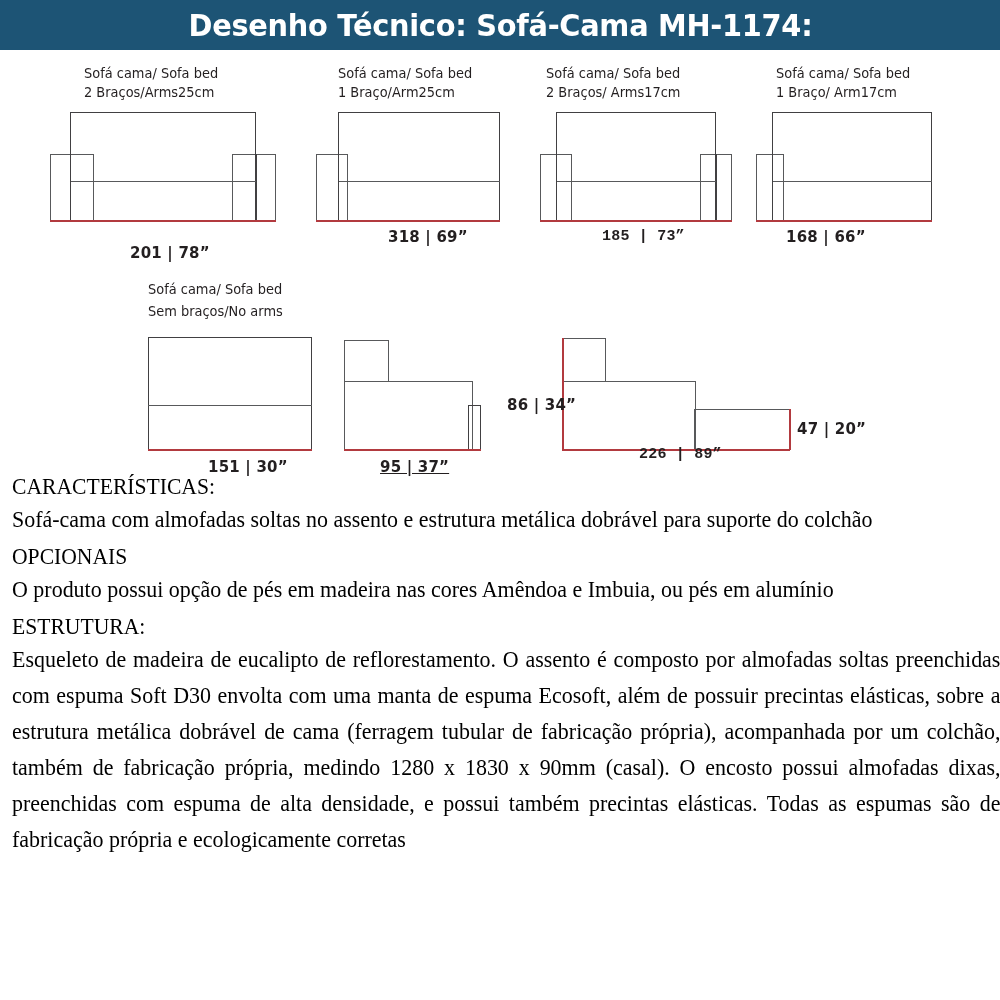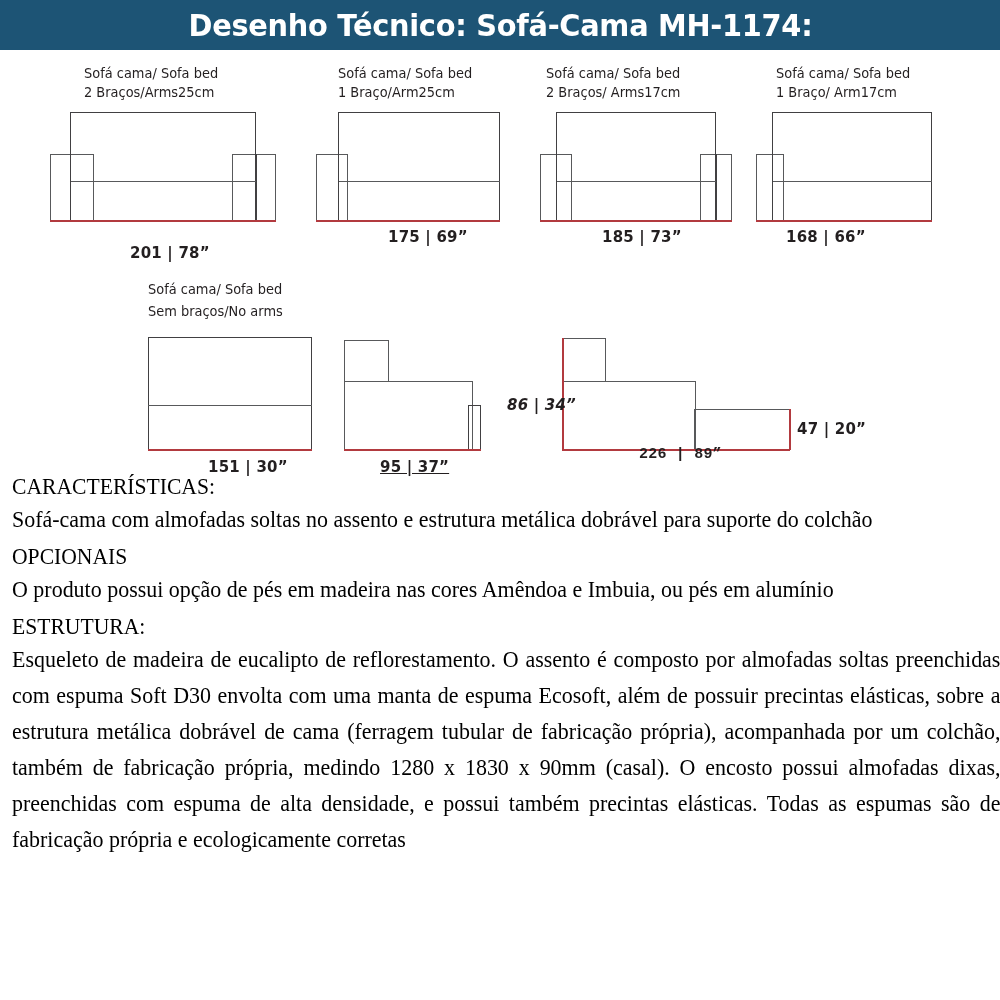--- a/index.html
+++ b/index.html
@@ -157,35 +157,35 @@
 
   <div class="dia">
     <div class="caption" style="left:338px; top:14px;">Sofá cama/ Sofa bed</div>
     <div class="caption" style="left:338px; top:33px;">1 Braço/Arm25cm</div>
     <div class="bx" style="left:316px; top:104px; width:32px; height:67px;"></div>
     <div class="bx dark" style="left:338px; top:62px; width:162px; height:109px;"></div>
     <div class="mask" style="left:349px; top:105px; width:150px; height:25px;"></div>
     <div class="hline" style="left:338px; top:131px; width:162px;"></div>
     <div class="vline" style="left:338px; top:104px; height:68px;"></div>
     <div class="redline" style="left:316px; top:170px; width:184px;"></div>
-    <div class="dimlabel" style="left:388px; top:178px;">175 | 69”</div>
+    <div class="dimlabel" style="left:388px; top:178px;">318 | 69”</div>
   </div>
 
   <div class="dia">
     <div class="caption" style="left:546px; top:14px;">Sofá cama/ Sofa bed</div>
     <div class="caption" style="left:546px; top:33px;">2 Braços/ Arms17cm</div>
     <div class="bx" style="left:540px; top:104px; width:32px; height:67px;"></div>
     <div class="bx" style="left:700px; top:104px; width:32px; height:67px;"></div>
     <div class="bx dark" style="left:556px; top:62px; width:160px; height:109px;"></div>
     <div class="mask" style="left:573px; top:105px; width:126px; height:25px;"></div>
     <div class="hline" style="left:556px; top:131px; width:160px;"></div>
     <div class="vline" style="left:556px; top:104px; height:68px;"></div>
     <div class="vline" style="left:716px; top:104px; height:68px;"></div>
     <div class="redline" style="left:540px; top:170px; width:192px;"></div>
-    <div class="dimlabel" style="left:602px; top:178px;">185 | 73”</div>
+    <div class="dimlabel" style="left:602px; top:178px;font-family:Liberation Mono, monospace;">185 | 73”</div>
   </div>
 
   <div class="dia">
     <div class="caption" style="left:776px; top:14px;">Sofá cama/ Sofa bed</div>
     <div class="caption" style="left:776px; top:33px;">1 Braço/ Arm17cm</div>
     <div class="bx" style="left:756px; top:104px; width:28px; height:67px;"></div>
     <div class="bx dark" style="left:772px; top:62px; width:160px; height:109px;"></div>
     <div class="mask" style="left:785px; top:105px; width:146px; height:25px;"></div>
     <div class="hline" style="left:772px; top:131px; width:160px;"></div>
     <div class="vline" style="left:772px; top:104px; height:68px;"></div>
@@ -223,21 +223,21 @@
 
     <div class="bx" style="left:694px; top:359px; width:96px; height:41px;"></div>
     <div class="mask" style="left:564px; top:325px; width:40px; height:10px;"></div>
     <div class="hline" style="left:562px; top:331px; width:134px;"></div>
     <div class="hline" style="left:694px; top:359px; width:96px;"></div>
 
     <div class="redvline" style="left:562px; top:288px; height:112px;"></div>
     <div class="redline" style="left:562px; top:399px; width:228px;"></div>
     <div class="redvline" style="left:789px; top:359px; height:41px;"></div>
 
-    <div class="dimlabel" style="left:507px; top:346px;font-style:italic;">86 | 34”</div>
+    <div class="dimlabel" style="left:507px; top:346px;">86 | 34”</div>
     <div class="dimlabel" style="left:797px; top:370px;">47 | 20”</div>
     <div class="dimlabel" style="left:639px; top:396px;font-family:Liberation Mono, monospace;">226 | 89”</div>
   </div>
 
 </div>
 
 <div id="text-area">
   <div class="sec-head">CARACTERÍSTICAS:</div>
   <div class="para">Sofá-cama com almofadas soltas no assento e estrutura metálica dobrável para suporte do colchão</div>
   <div class="sec-head" style="margin-top:4px;">OPCIONAIS</div>

